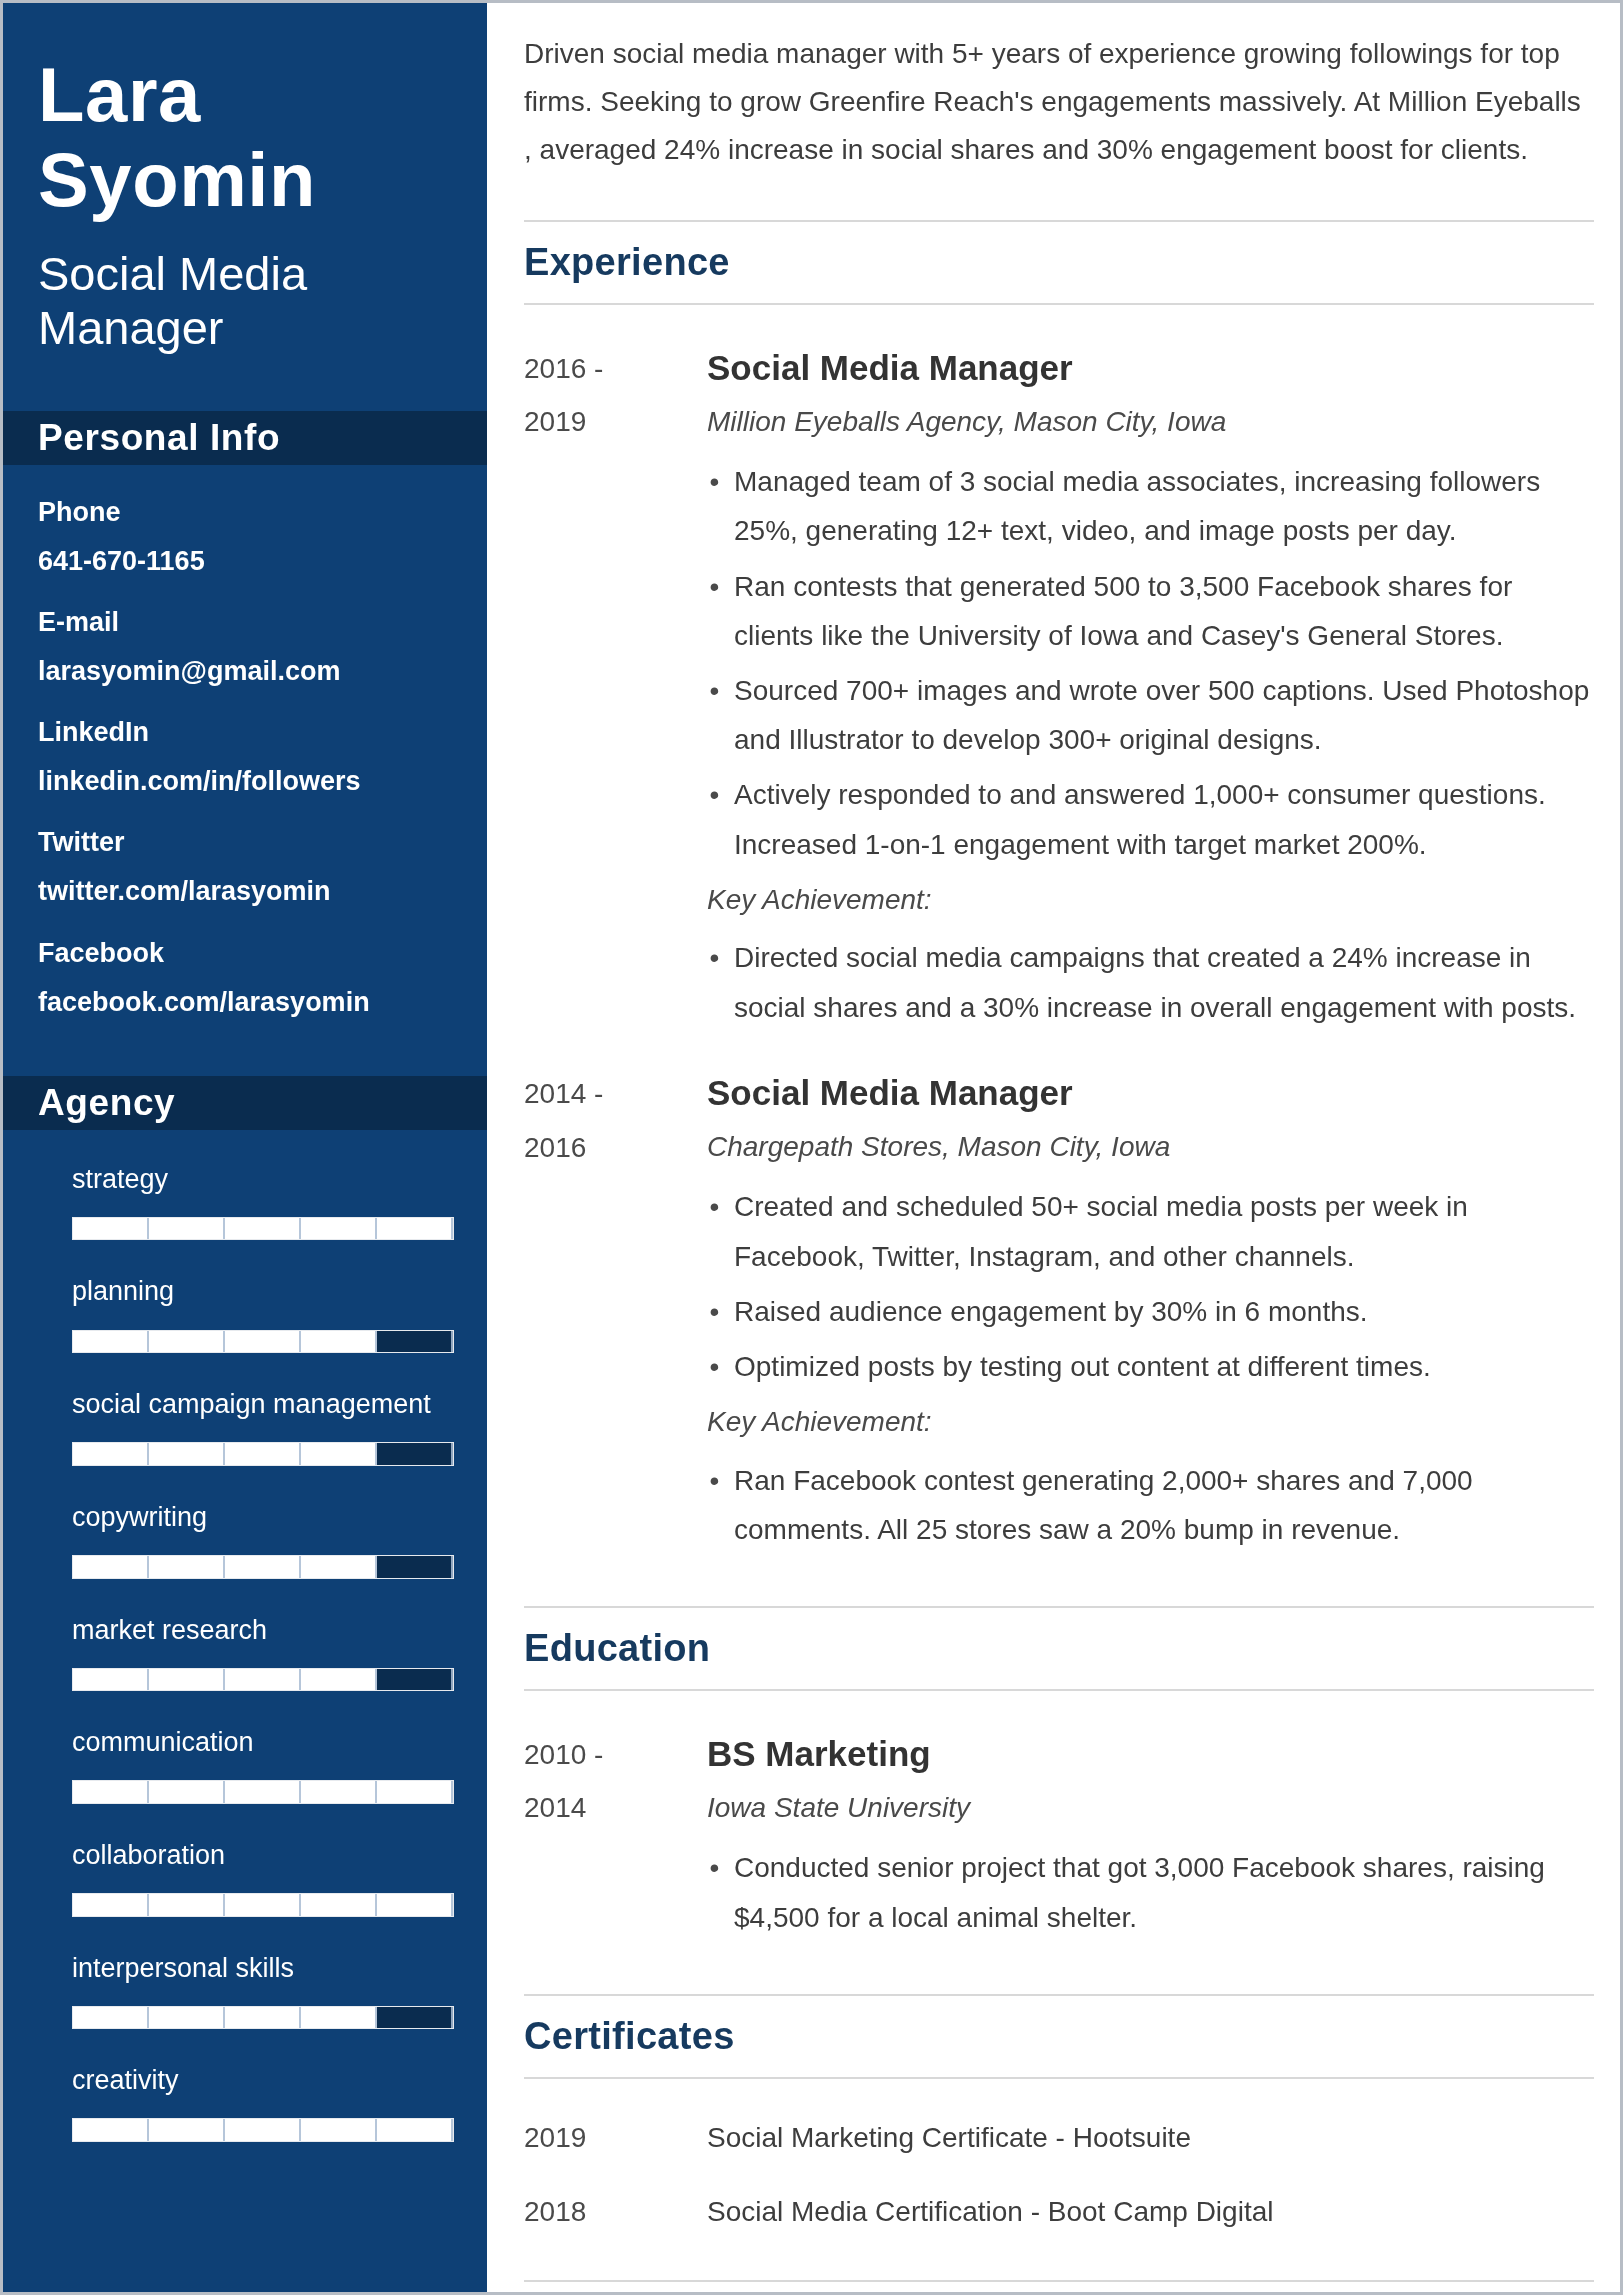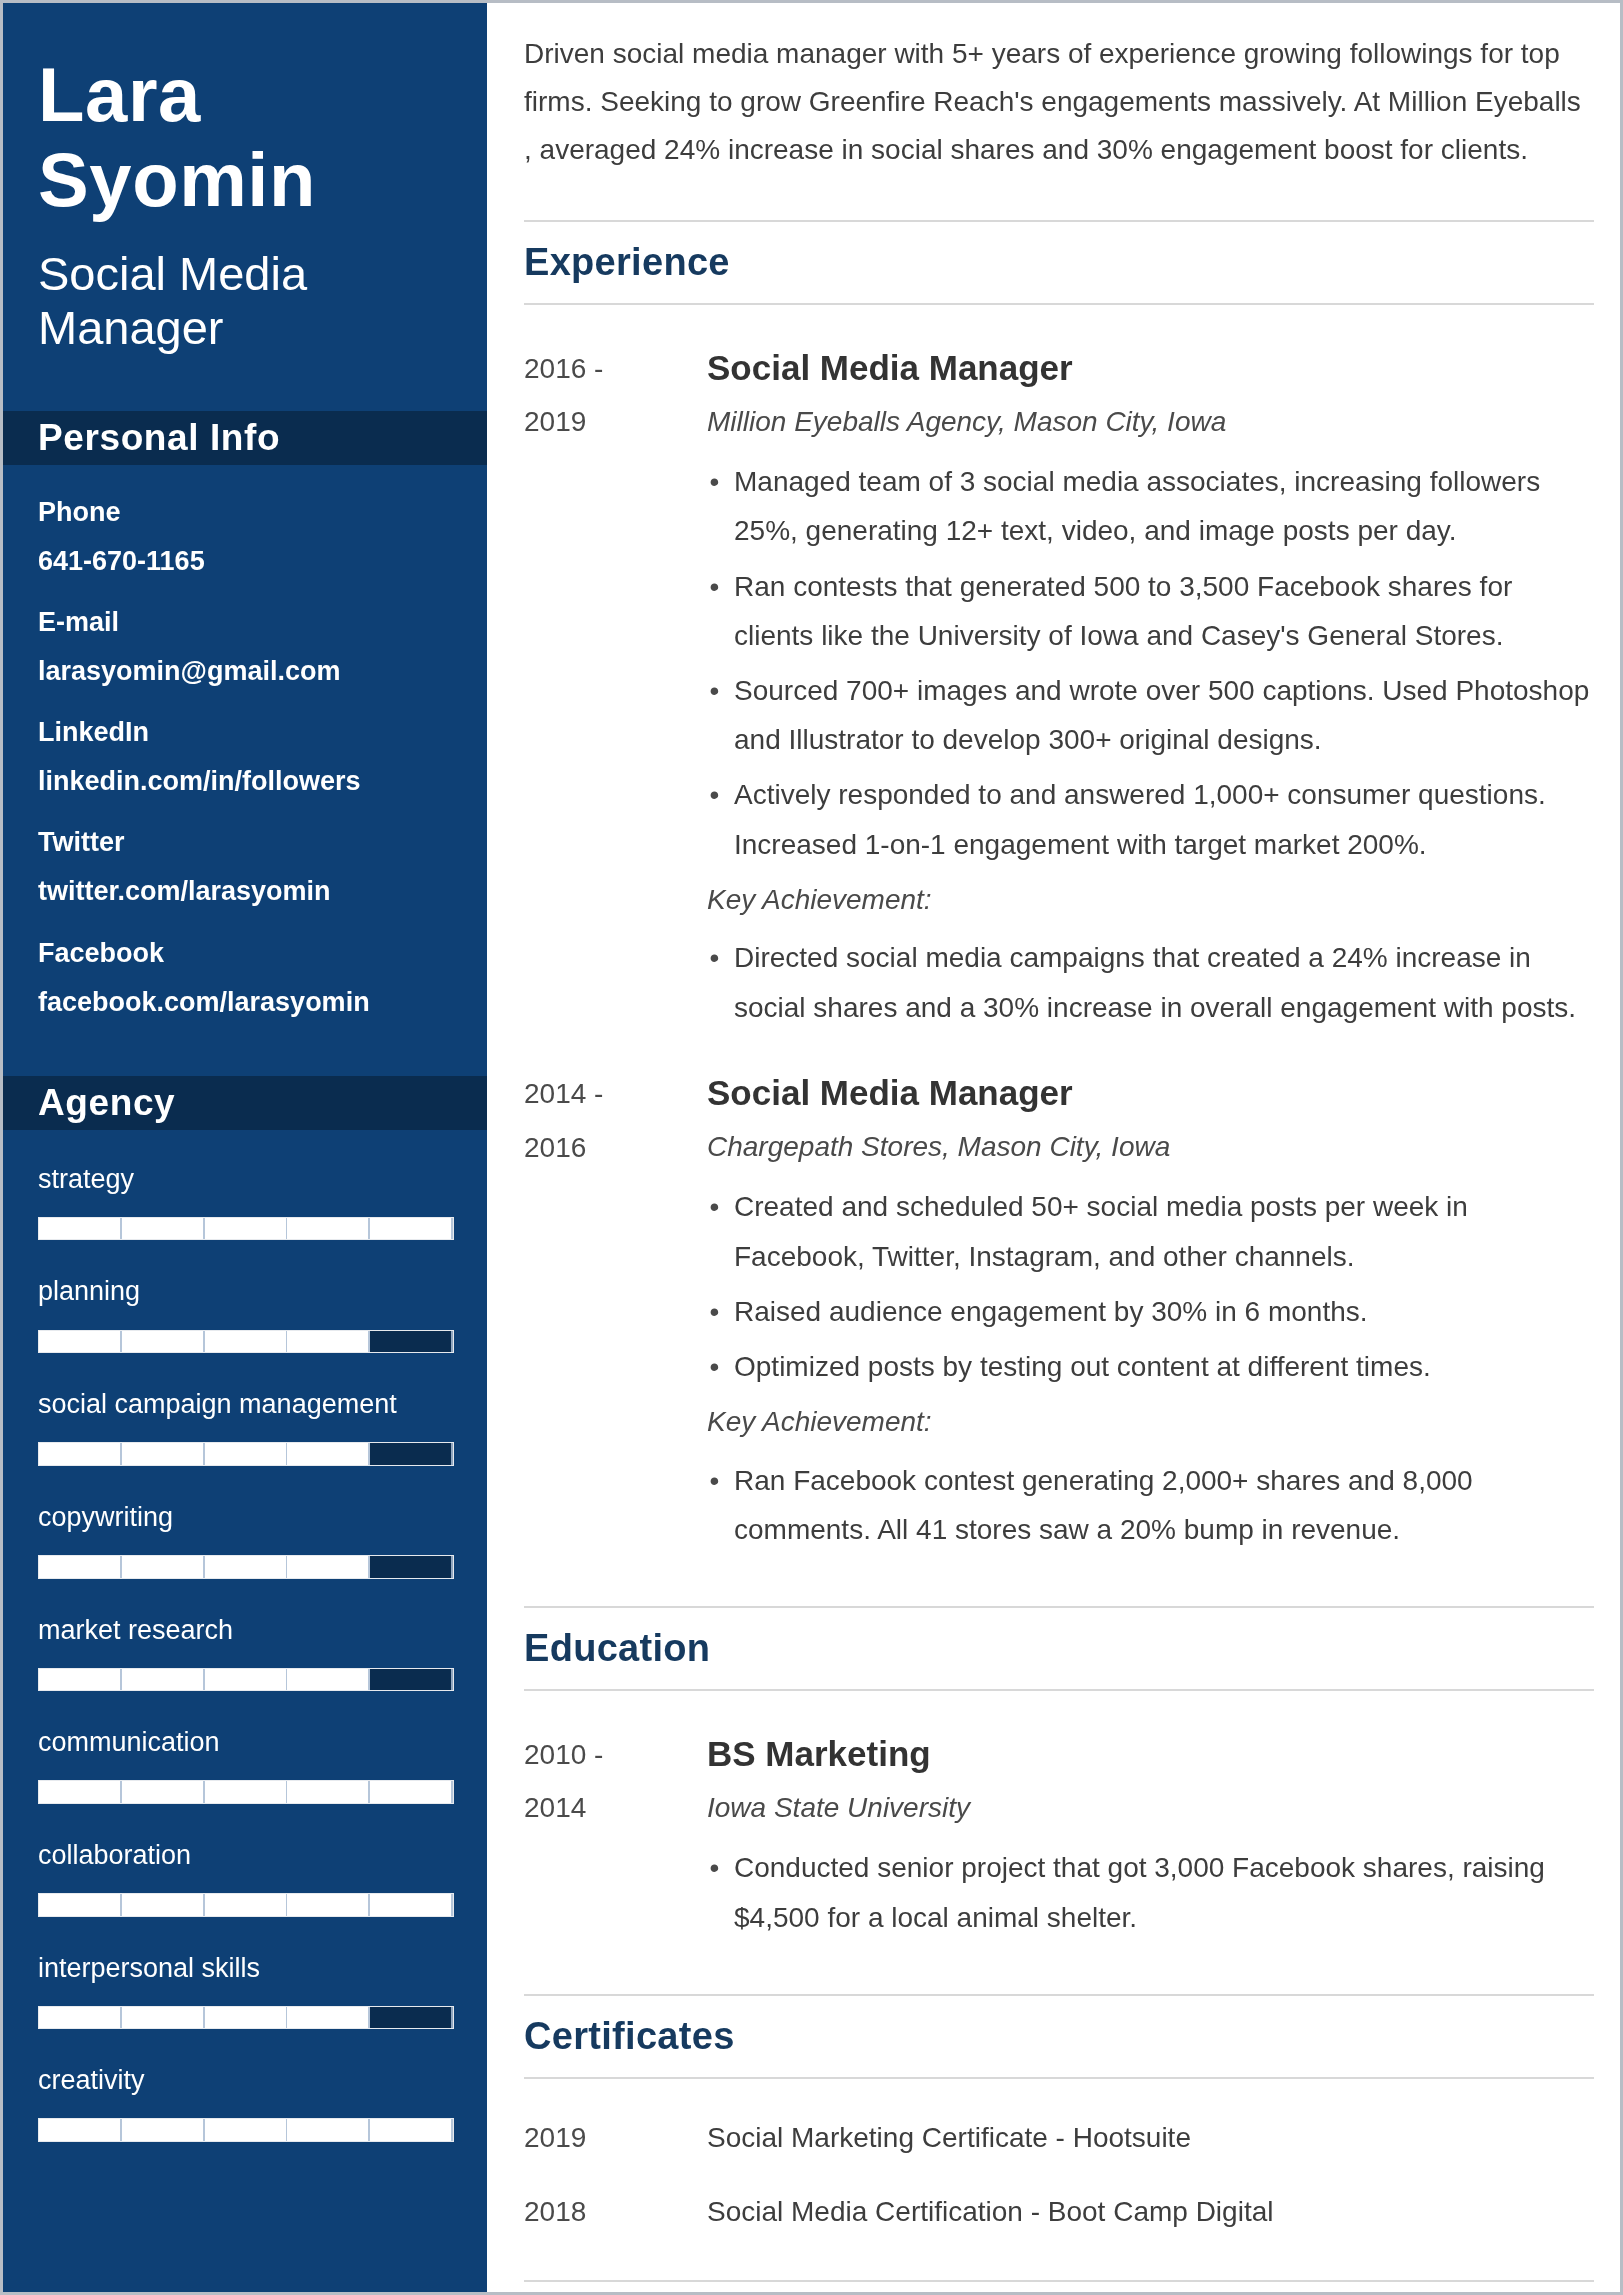--- a/index.html
+++ b/index.html
@@ -25,21 +25,21 @@
   .side-band{
     margin-top:56px;height:54px;background:var(--band_navy);
     display:flex;align-items:center;padding-left:35px;
     font-size:37px;font-weight:bold;letter-spacing:0.6px;
   }
   .contact-list{padding:29.5px 33px 0 35px;}
   .contact-item{margin-bottom:26px;}
   .contact-label{font-size:27px;font-weight:bold;line-height:1.3;}
   .contact-value{font-size:27px;font-weight:700;line-height:1.3;margin-top:14px;}
   .skills-list{padding:32px 33px 0 35px;}
-  .skill{margin-bottom:34px;}
+  .skill{margin-bottom:34px;margin-left:34px;}
   .skill-name{font-size:27px;line-height:1.3;margin-bottom:20px;}
   .skill-bar{
     position:relative;height:23.6px;background:var(--band_navy);
     border:1.2px solid rgba(255,255,255,0.9);
   }
   .skill-fill{position:absolute;left:0;top:0;bottom:0;background:#ffffff;}
   .skill-bar::after{
     content:"";position:absolute;left:0;top:0;right:0;bottom:0;
     background-image:repeating-linear-gradient(to right,
       transparent 0, transparent calc(20% - 1.8px),
@@ -203,21 +203,21 @@
         <div class="org">Chargepath Stores, Mason City, Iowa</div>
         <div class="bullets">
 
         <div class="bullet">Created and scheduled 50+ social media posts per week in Facebook, Twitter, Instagram, and other channels.</div>
             <div class="bullet">Raised audience engagement by 30% in 6 months.</div>
             <div class="bullet">Optimized posts by testing out content at different times.</div>
           </div>
         <div class="key">Key Achievement:</div>
         <div class="bullets">
 
-        <div class="bullet">Ran Facebook contest generating 2,000+ shares and 8,000 comments. All 41 stores saw a 20% bump in revenue.</div>
+        <div class="bullet">Ran Facebook contest generating 2,000+ shares and 7,000 comments. All 25 stores saw a 20% bump in revenue.</div>
           </div>
       </div>
     </div>
 
     <div class="section-heading">Education</div>
 
     <div class="entry">
       <div>
         <div class="date-line">2010 -</div>
         <div class="date-line">2014</div>

